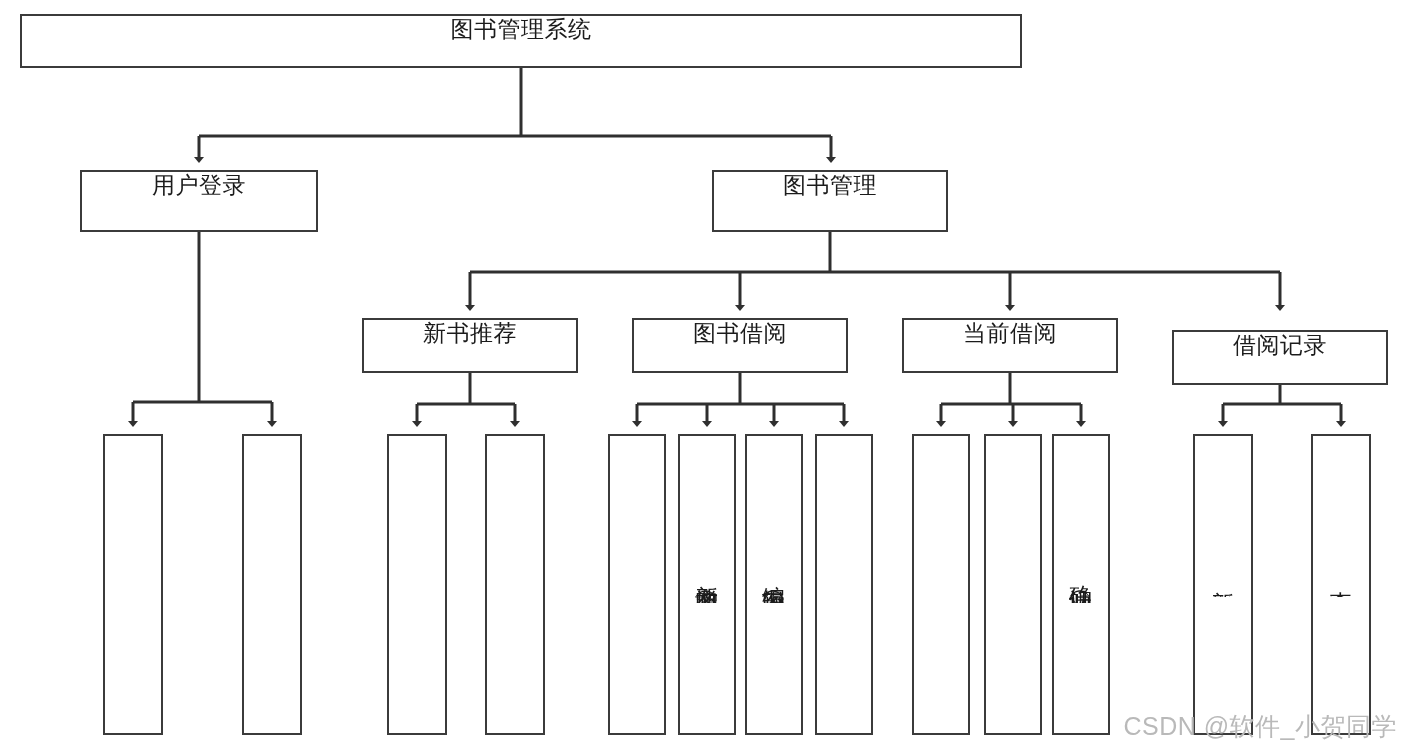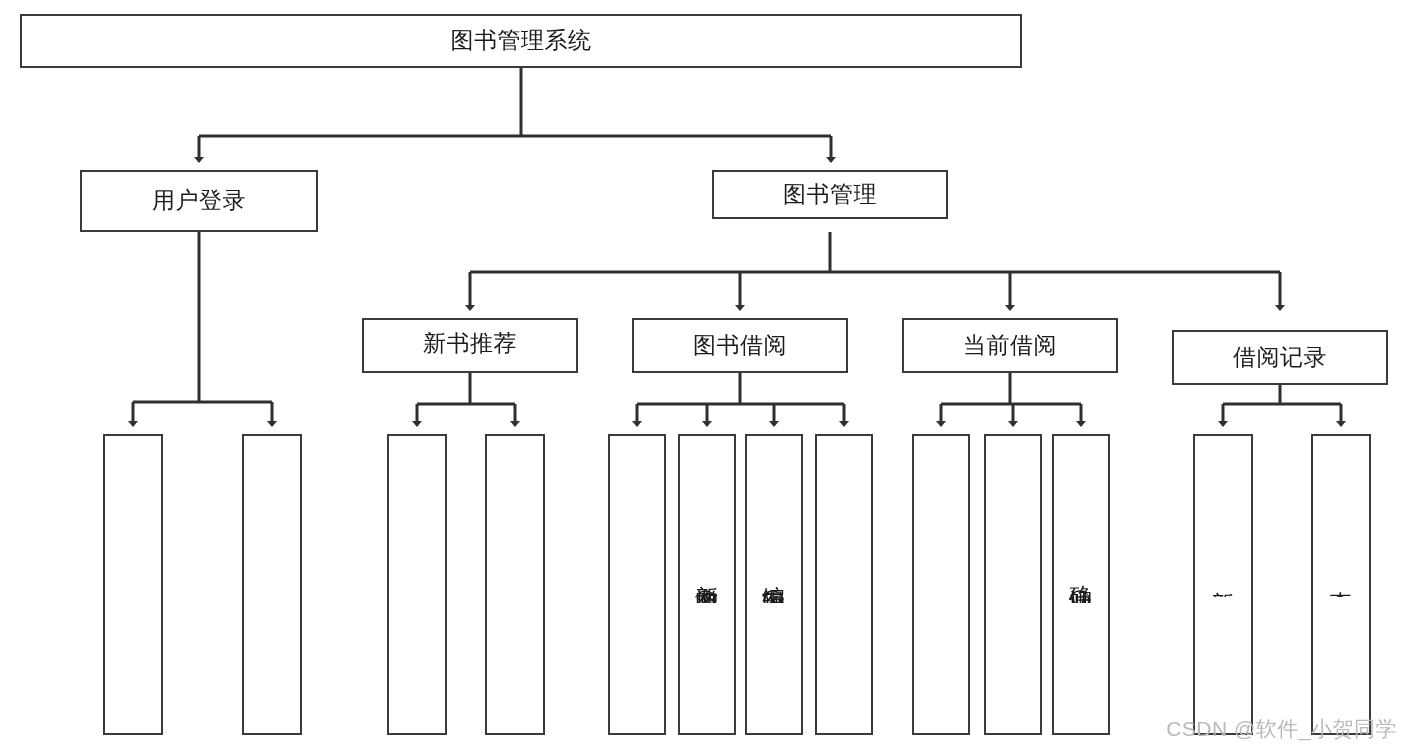--- a/index.html
+++ b/index.html
@@ -24,21 +24,21 @@
     width: 1405px;
     height: 747px;
     pointer-events: none;
   }
   .node {
     position: absolute;
     box-sizing: border-box;
     background: #ffffff;
     border: 2.5px solid #3b3b3b;
     display: flex;
-    align-items: center;
+    align-items: flex-start;
     justify-content: center;
     color: #1b1b1b;
   }
   .node .label {
     display: block;
     text-align: center;
     line-height: 1.18;
     white-space: nowrap;
   }
   .node.horiz .label {
@@ -56,21 +56,21 @@
     font-size: 23px;
     letter-spacing: 4px;
     line-height: 1.05;
     max-height: 100%;
     overflow: hidden;
   }
   .watermark {
     position: absolute;
     right: 8px;
     bottom: 4px;
-    font-size: 21px;
+    font-size: 25px;
     color: #b9b9b9;
     white-space: nowrap;
     letter-spacing: 0.5px;
   }
 </style>
 </head>
 <body>
 
 <div id="canvas">
 
@@ -124,25 +124,25 @@
     </g>
   </svg>
 
   <div class="node horiz" style="left:20px; top:14px; width:1002px; height:54px;">
     <span class="label">图书管理系统</span>
   </div>
 
   <div class="node horiz" style="left:80px; top:170px; width:238px; height:62px;">
     <span class="label">用户登录</span>
   </div>
-  <div class="node horiz" style="left:712px; top:170px; width:236px; height:49px;">
+  <div class="node horiz" style="left:712px; top:170px; width:236px; height:62px;">
     <span class="label">图书管理</span>
   </div>
 
-  <div class="node horiz" style="left:362px; top:318px; width:216px; height:55px;font-family:Liberation Mono, monospace;">
+  <div class="node horiz" style="left:362px; top:318px; width:216px; height:55px;">
     <span class="label">新书推荐</span>
   </div>
   <div class="node horiz" style="left:902px; top:318px; width:216px; height:55px;">
     <span class="label">当前借阅</span>
   </div>
   <div class="node horiz" style="left:632px; top:318px; width:216px; height:55px;">
     <span class="label">图书借阅</span>
   </div>
   <div class="node horiz" style="left:1172px; top:330px; width:216px; height:55px;">
     <span class="label">借阅记录</span>

